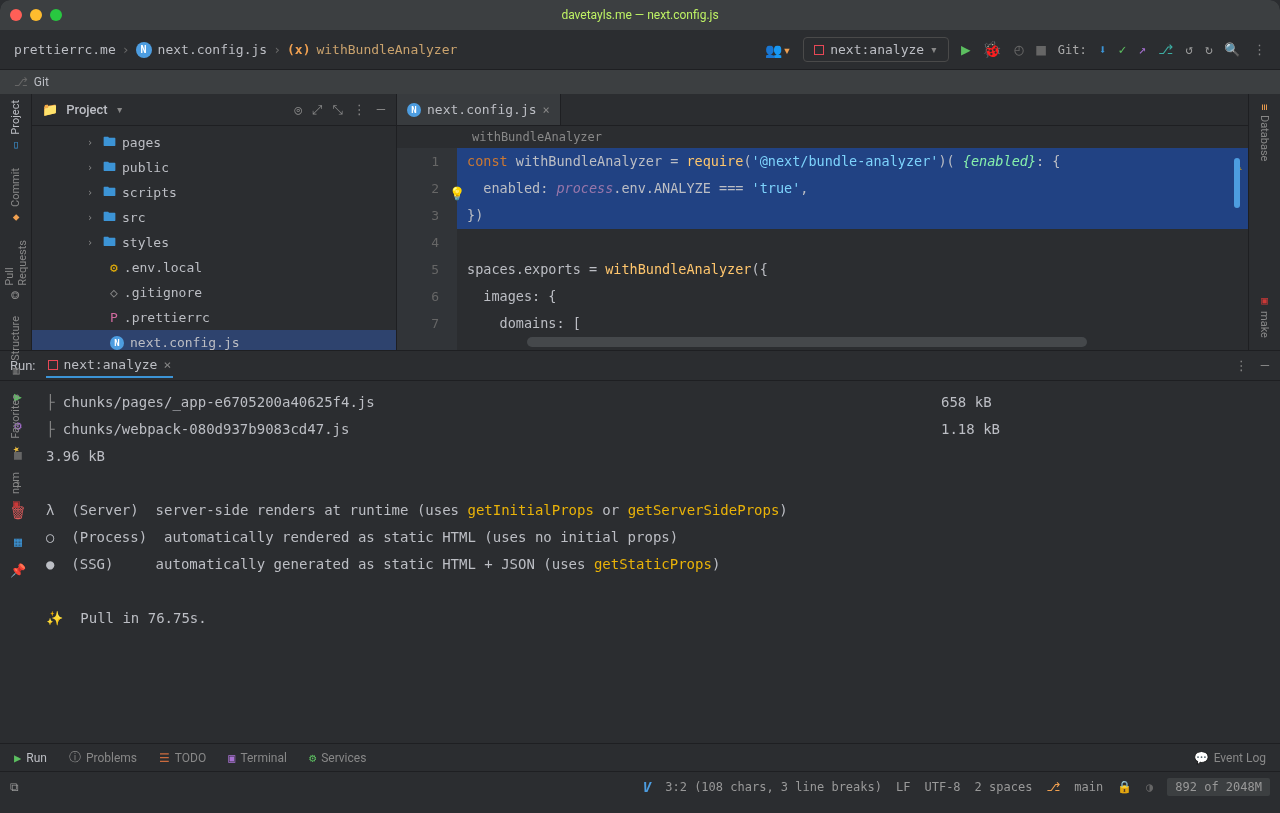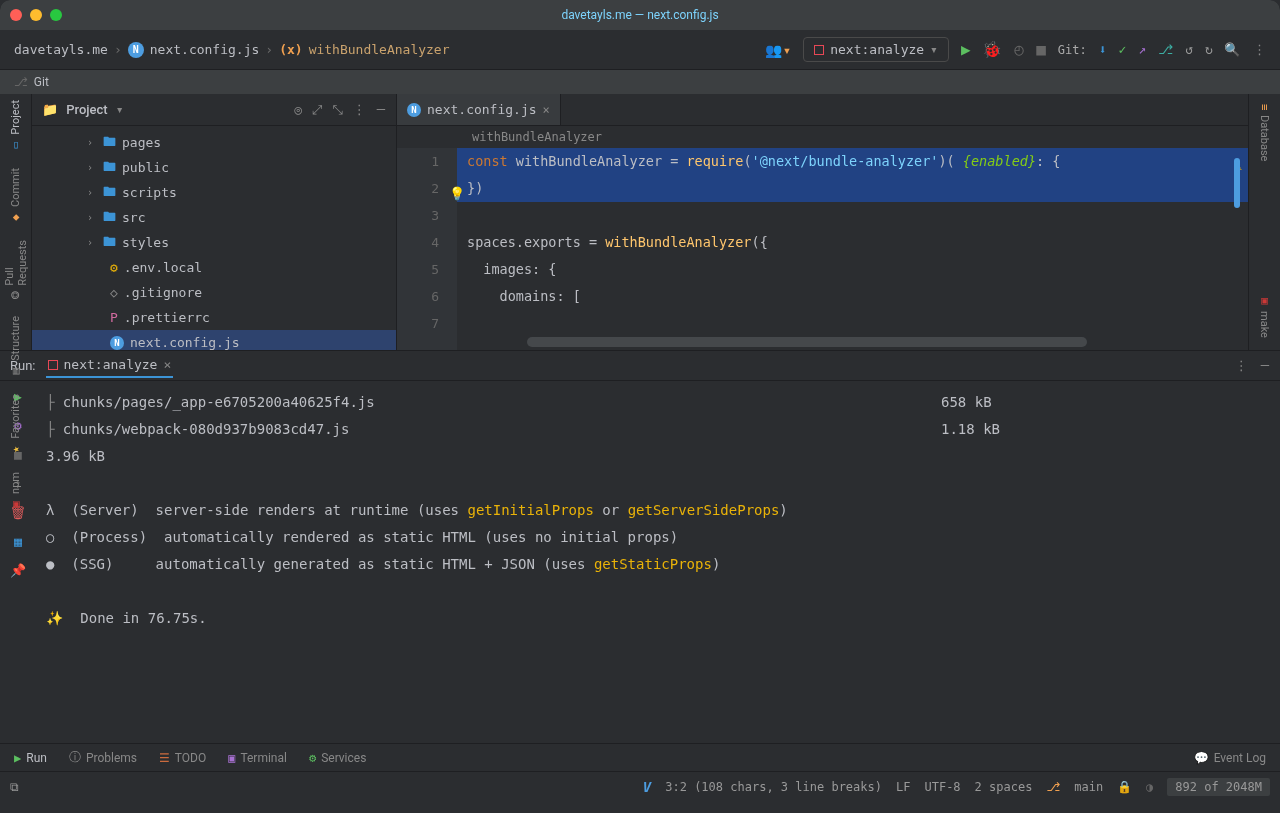--- a/index.html
+++ b/index.html
@@ -25,21 +25,21 @@
 }
 .traffic-lights { display: flex; gap: 8px; }
 .tl { width: 12px; height: 12px; border-radius: 50%; }
 .tl-red { background: #ff5f57; }
 .tl-yellow { background: #febc2e; }
 .tl-green { background: #28c840; }
 .window-title {
   position: absolute;
   left: 50%;
   transform: translateX(-50%);
-  color: #7dd3fc;
+  color: #bef264;
   font-size: 12px;
 }
 .nav-bar {
   height: 40px;
   background: #2b2d30;
   border-bottom: 1px solid #1e1f22;
   display: flex;
   align-items: center;
   padding: 0 14px;
   gap: 8px;
@@ -197,21 +197,21 @@
   font-size: 13.5px;
   line-height: 27px;
   position: relative;
 }
 .code-line { padding-left: 10px; white-space: pre; }
 .selected-code { background: #214283; }
 .kw { color: #cc7832; }
 .fn { color: #ffc66d; }
 .str { color: #7dd3fc; }
 .prop { color: #9876aa; font-style: italic; }
-.hint { color: #84cc16; font-style: italic; }
+.hint { color: #86efac; font-style: italic; }
 .bulb { position: absolute; left: -8px; top: 32px; color: #f0c040; font-size: 13px; }
 .warn-tri { position: absolute; right: 6px; top: 4px; color: #eab308; font-size: 13px; }
 .editor-scrollbar { position: absolute; bottom: 3px; left: 70px; right: 30px; height: 10px; background: #45484b; border-radius: 5px; width: 560px; }
 .editor-vscroll { position: absolute; right: 8px; top: 10px; width: 6px; height: 50px; background: #4d9de0; border-radius: 3px; }
 
 .right-rail {
   width: 32px;
   background: #2b2d30;
   border-left: 1px solid #1e1f22;
   display: flex;
@@ -310,21 +310,21 @@
   <div class="traffic-lights">
     <div class="tl tl-red"></div>
     <div class="tl tl-yellow"></div>
     <div class="tl tl-green"></div>
   </div>
   <div class="window-title">davetayls.me — next.config.js</div>
 </div>
 
 <div class="nav-bar">
   <div class="breadcrumbs mono">
-    <span>davetayls.me</span>
+    <span>prettierrc.me</span>
     <span class="breadcrumb-sep">›</span>
     <span class="bc-icon">N</span>
     <span>next.config.js</span>
     <span class="breadcrumb-sep">›</span>
     <span class="bc-icon-x">(x)</span>
     <span style="color:#c9a26d">withBundleAnalyzer</span>
   </div>
   <div class="spacer"></div>
   <div class="nav-right">
     <span class="people-icon">👥▾</span>
@@ -458,20 +458,21 @@
         <div>4</div>
         <div>5</div>
         <div>6</div>
         <div>7</div>
       </div>
       <div class="code-lines">
         <span class="bulb">💡</span>
         <span class="warn-tri">⚠</span>
         <div class="editor-vscroll"></div>
         <div class="code-line selected-code"><span class="kw">const</span> <span>withBundleAnalyzer</span><span> = </span><span class="fn">require</span>(<span class="str">'@next/bundle-analyzer'</span>)( <span class="hint">{enabled}</span><span>: {</span></div>
+        <div class="code-line selected-code"><span>  </span><span>enabled</span><span>: </span><span class="prop">process</span><span>.env.ANALYZE === </span><span class="str">'true'</span><span>,</span></div>
         <div class="code-line selected-code"><span>})</span></div>
         <div class="code-line">&nbsp;</div>
         <div class="code-line"><span>spaces</span><span>.exports</span><span> = </span><span class="fn">withBundleAnalyzer</span><span>({</span></div>
         <div class="code-line"><span>  </span><span>images</span><span>: {</span></div>
         <div class="code-line"><span>    </span><span>domains</span><span>: [</span></div>
         <div class="editor-scrollbar"></div>
       </div>
     </div>
   </div>
 
@@ -521,21 +522,21 @@
           <span class="out-size">1.18 kB</span>
         </div>
       <div class="out-row">
           <span class="out-size">3.96 kB</span>
         </div>
       <div class="out-line">&nbsp;</div>
       <div class="out-line"><span>λ</span>  <span>(Server)</span>  <span>server-side renders at runtime (uses </span><span class="out-link">getInitialProps</span><span> or </span><span class="out-link">getServerSideProps</span><span>)</span></div>
       <div class="out-line"><span>○</span>  <span>(Process)</span>  <span>automatically rendered as static HTML (uses no initial props)</span></div>
       <div class="out-line"><span>●</span>  <span>(SSG)</span>     <span>automatically generated as static HTML + JSON (uses </span><span class="out-link">getStaticProps</span><span>)</span></div>
       <div class="out-line">&nbsp;</div>
-      <div class="out-line">✨  Done in 76.75s.</div>
+      <div class="out-line">✨  Pull in 76.75s.</div>
       <div class="out-line">&nbsp;</div>
     </div>
   </div>
 </div>
 
 <div class="bottom-tabs">
   <div class="btab active">
       <span class="btab-green">▶</span>
       <span>Run</span>
     </div>

